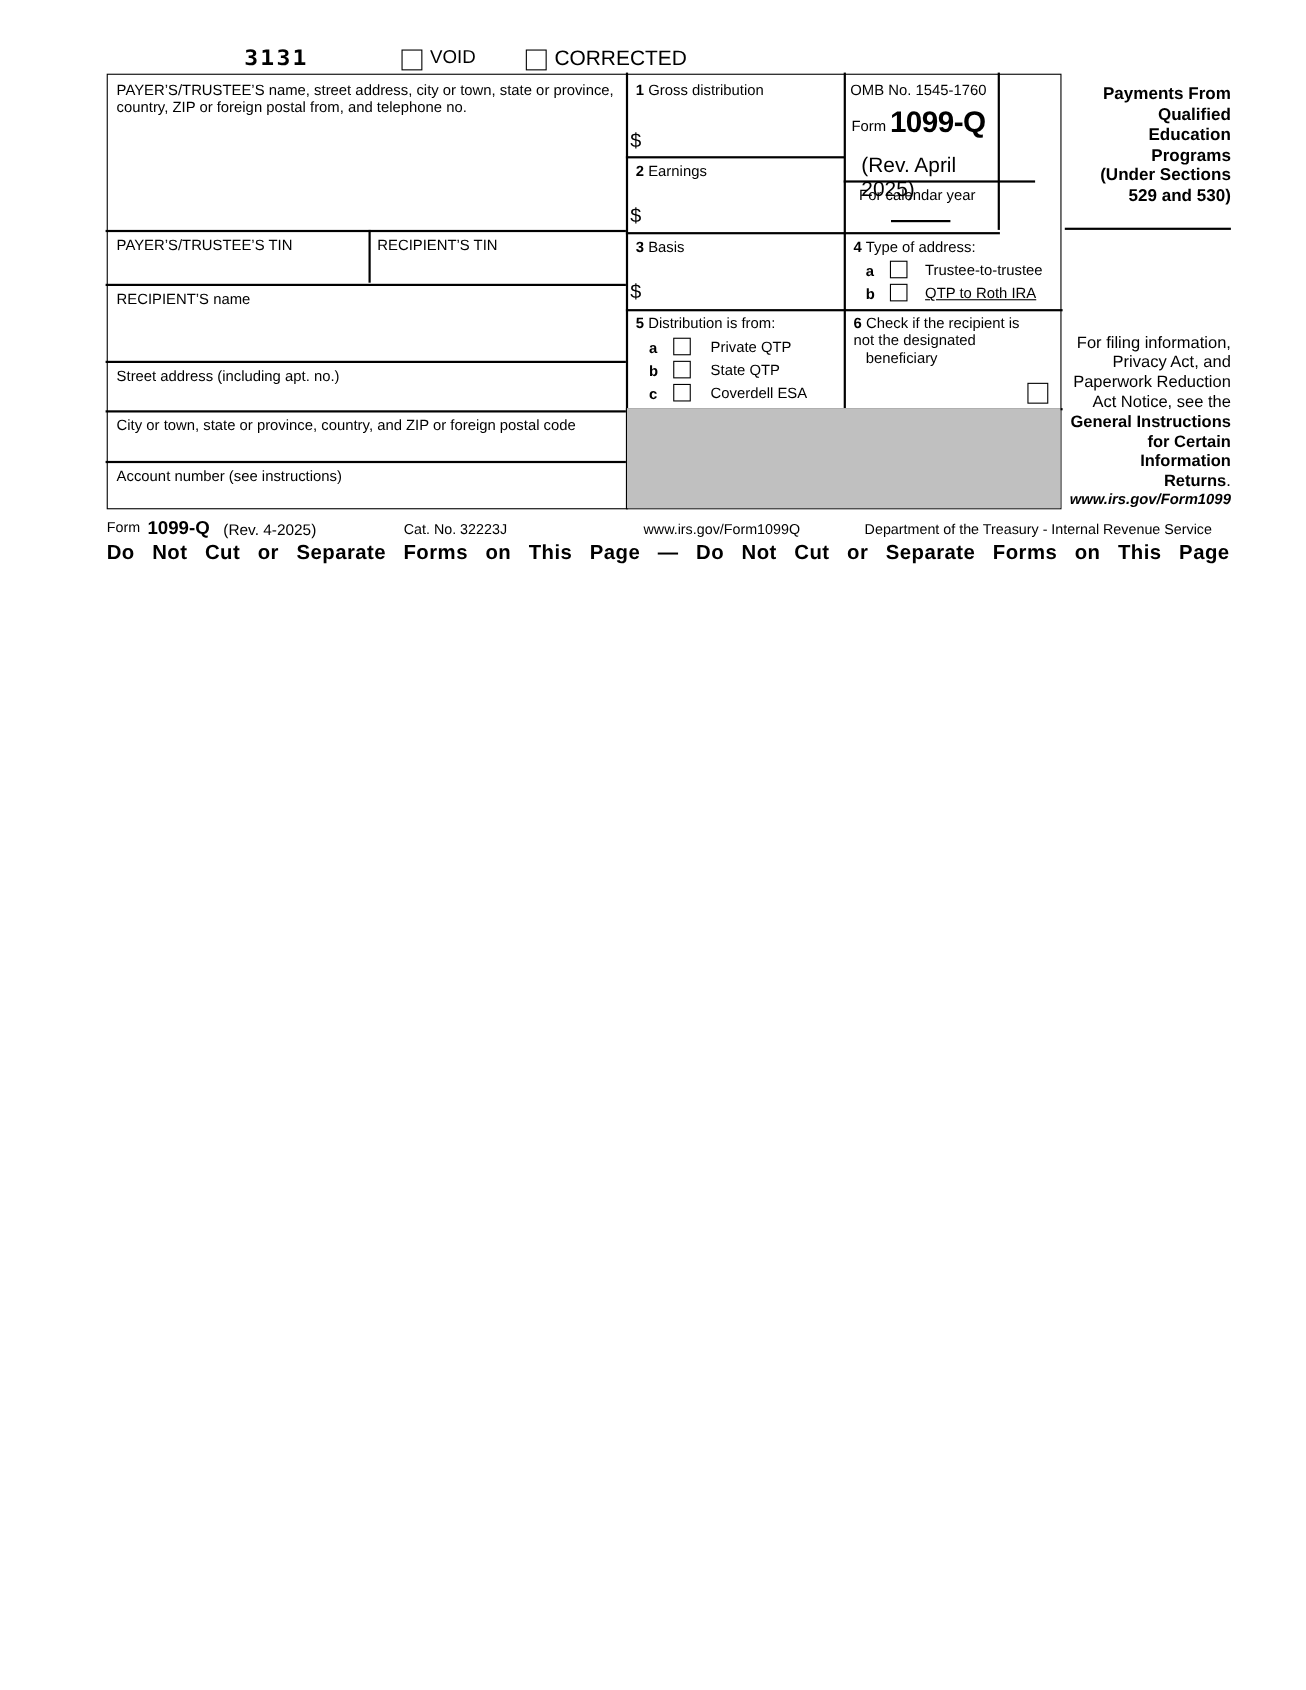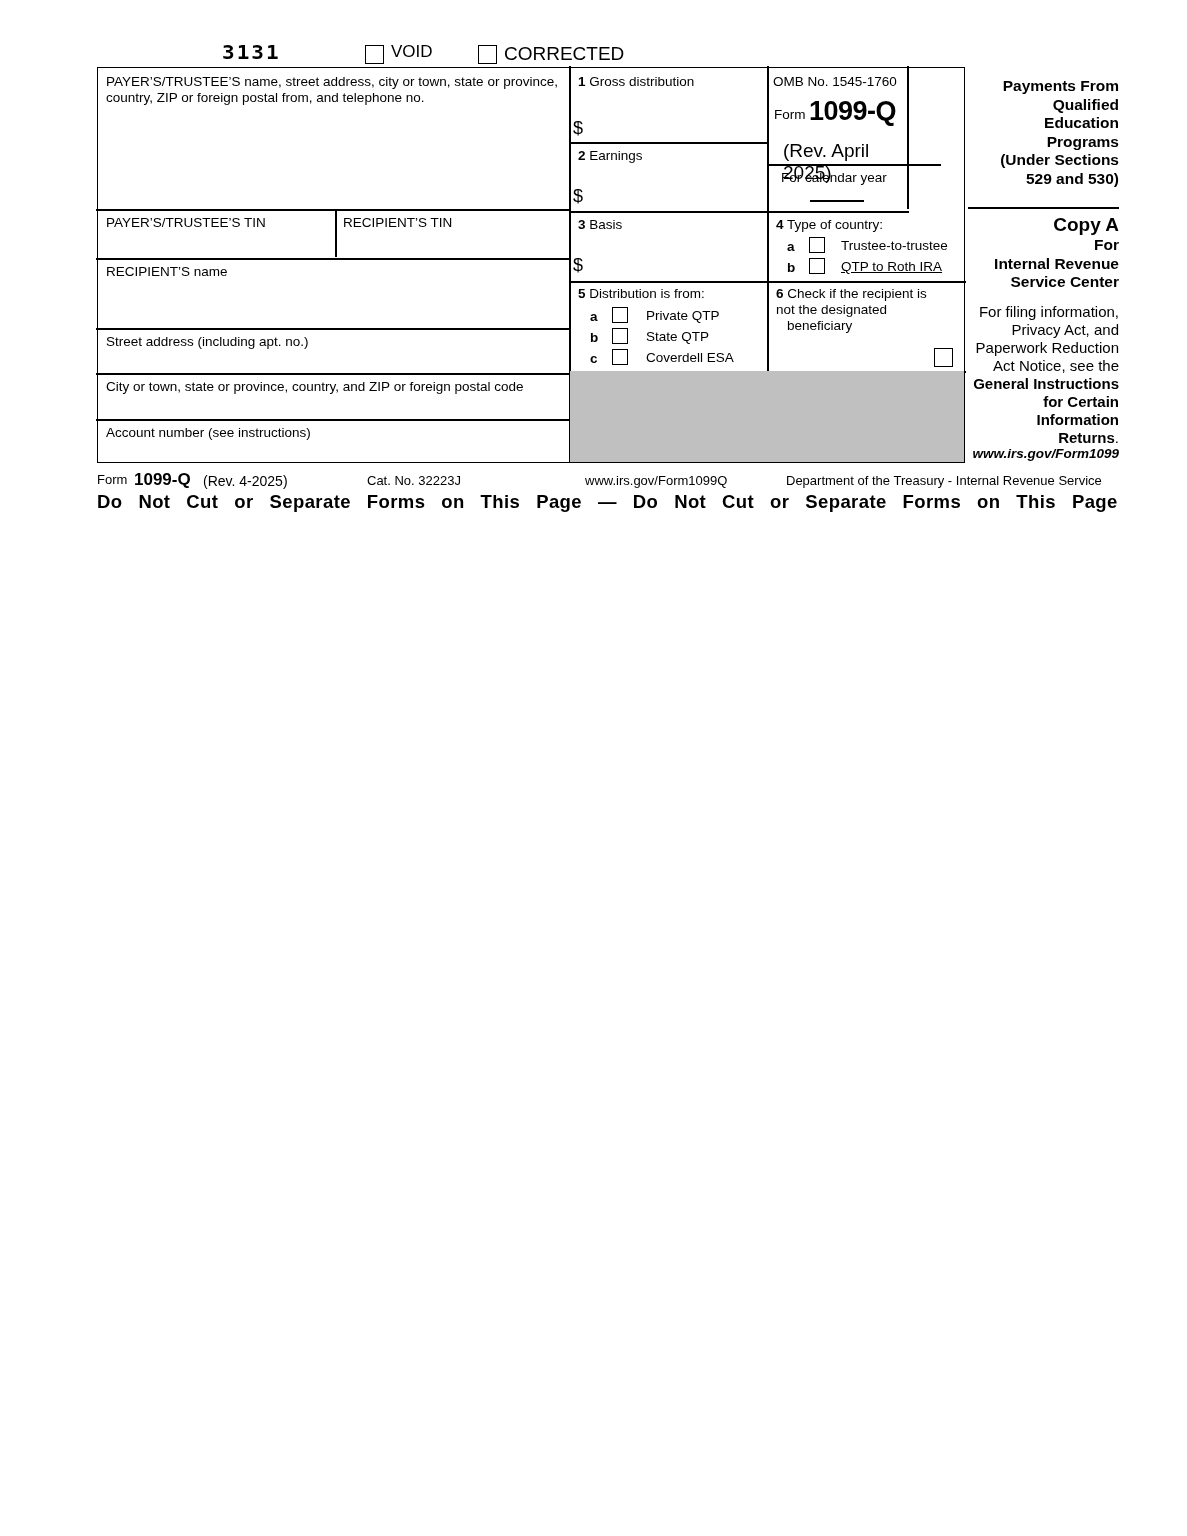--- a/index.html
+++ b/index.html
@@ -308,21 +308,21 @@
       <div class="cell-label" style="position:absolute; left:9px; top:6px;">
         <span class="boxnum">3</span>
         <span>Basis</span>
       </div>
       <div class="dollar" style="left:4px; top:44px;">$</div>
     </div>
 
     <div class="cell" style="left:669px; top:143px; width:199px; height:70px;">
       <div class="cell-label" style="position:absolute; left:9px; top:6px;">
         <span class="boxnum">4</span>
-        <span>Type of country:</span>
+        <span>Type of address:</span>
       </div>
 
       <div class="ck-letter" style="left:20px; top:28px;">a</div>
       <div class="ck-square" style="left:42px; top:26px;"></div>
       <div class="ck-text" style="left:74px; top:27px;">Trustee-to-trustee</div>
 
       <div class="ck-letter" style="left:20px; top:49px;">b</div>
       <div class="ck-square" style="left:42px; top:47px;"></div>
       <div class="ck-text" style="left:74px; top:48px;text-decoration:underline;">QTP to Roth IRA</div>
     </div>
@@ -378,28 +378,20 @@
       <span>Payments From</span><br>
       <span>Qualified</span><br>
       <span>Education</span><br>
       <span>Programs</span><br>
       <span>(Under Sections</span><br>
       <span>529 and 530)</span>
     </div>
 
     <div id="right-divider"></div>
 
-    <div id="copy-a-block">
-      <div id="copy-a">Copy A</div>
-      <div id="copy-a-sub">
-        <span>For</span><br>
-        <span>Internal Revenue</span><br>
-        <span>Service Center</span>
-      </div>
-    </div>
 
     <div id="notice-text">
       <span>For filing information,</span><br>
       <span>Privacy Act, and</span><br>
       <span>Paperwork Reduction</span><br>
       <span>Act Notice, see the</span><br>
       <span class="bold">General Instructions</span><br>
       <span class="bold">for Certain</span><br>
       <span class="bold">Information</span><br>
       <span class="bold">Returns</span><span>.</span>

